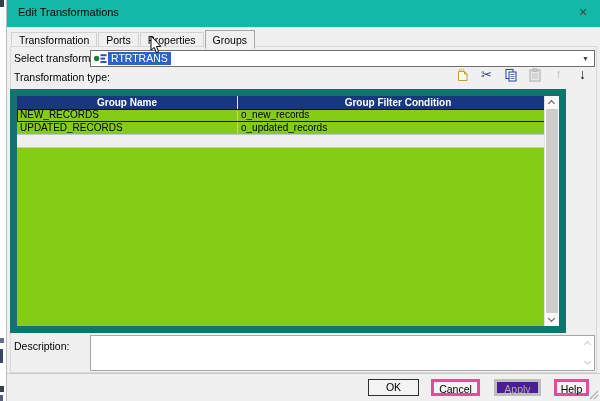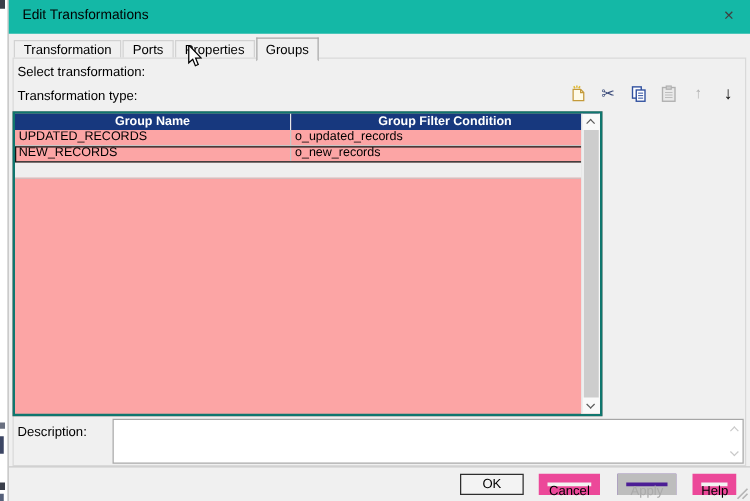--- a/index.html
+++ b/index.html
@@ -43,22 +43,22 @@
 
   
   .toolbar { position:absolute; top:66px; right:10px; display:flex; gap:9px; align-items:center; height:17px; }
   .tbtn { width:15px; height:15px; display:flex; align-items:center; justify-content:center; }
   .glyph { font-size:13px; line-height:15px; }
   .cut { color:#3a4a7a; }
   .up { color:#b2b2b2; font-weight:bold; font-size:12px; }
   .down { color:#0a0a0a; font-weight:bold; font-size:14px; }
 
   
-  .gtable { position:absolute; left:3px; top:89px; width:472px; height:244px; background:#fca5a5;
-            border:2px solid #0f766e; }
+  .gtable { position:absolute; left:3px; top:89px; width:556px; height:244px; background:#84cc16;
+            border:7px solid #0f766e; }
   .gheader { display:flex; height:13px; }
   .gh { background:#17387e; color:#fff; font-size:10px; font-weight:bold; text-align:center;
         line-height:13px; border-right:1px solid #e8e8e8; overflow:hidden; }
   .gh.c1 { width:221px; } .gh.c2 { flex:1; }
   .grow { display:flex; height:13px; border-bottom:1px solid #c6c6c6; }
   .gc { font-size:10px; color:#000; line-height:12px; padding-left:3px; border-right:1px solid #c6c6c6;
         overflow:hidden; white-space:nowrap; }
   .gc.c1 { width:221px; } .gc.c2 { flex:1; }
   .grow.selected { outline:1px solid #141414; outline-offset:-1px; }
   .grow.readonly .gc { background:#efefef; }
@@ -78,21 +78,21 @@
              border:1px solid #a6a6a6; }
   .descbox .chevd { position:absolute; right:4px; width:5px; height:5px; border-left:1px solid #c9c9c9;
                     border-top:1px solid #c9c9c9; }
   .chevd.t { top:6px; transform:rotate(45deg); }
   .chevd.b { bottom:6px; transform:rotate(225deg); }
 
   .hsep { position:absolute; left:0; right:0; top:373px; border-top:1px solid #c9c9c9; }
 
   
   .btn { position:absolute; top:379px; height:17px; font-size:10.5px; color:#000; text-align:center;
-         line-height:15px; background:#f3f3f3; border:7px solid #ec4899; }
+         line-height:15px; background:#f3f3f3; border:3px solid #ec4899; }
   .btn.default { border:1px solid #2e2e2e; }
   .btn.disabled { color:#a9a9a9; border-color:#bdbdbd; background:#4c1d95; }
   .btn-ok { left:361px; width:51px; }
   .btn-cancel { left:424px; width:49px; }
   .btn-apply { left:487px; width:47px; }
   .btn-help { left:547px; width:35px; }
 
   .grip { position:absolute; right:1px; bottom:1px; width:11px; height:11px; }
 
   .cursor { position:absolute; left:143px; top:36px; z-index:9; }
@@ -117,20 +117,30 @@
     <div class="tab">Transformation</div>
     <div class="tab">Ports</div>
     <div class="tab">Properties</div>
     <div class="tab selected">Groups</div>
   </div>
 
   <div class="tabpane"></div>
 
   <span class="lbl" style="left:7px; top:52px;">Select transformation:</span>
 
+  <div class="combo">
+    <svg class="combo-icon" viewBox="0 0 15 11">
+      <circle cx="3.6" cy="5.5" r="2.7" fill="#1e7a34"></circle>
+      <rect x="7.5" y="1.2" width="6" height="2" fill="#2b50b8"></rect>
+      <rect x="7.5" y="4.6" width="4.6" height="2" fill="#2b50b8"></rect>
+      <rect x="7.5" y="8" width="6" height="2" fill="#2b50b8"></rect>
+    </svg>
+    <span class="combo-value">RTRTRANS</span>
+    <span class="combo-arrow">▼</span>
+  </div>
 
   <span class="lbl" style="left:7px; top:71px;">Transformation type:</span>
 
 
   <div class="toolbar">
     <span class="tbtn">
       <svg width="13" height="14" viewBox="0 0 13 14">
         <path d="M2.5 3.5 h6 l2.5 2.5 v6.5 h-8.5 z" fill="#fffbe8" stroke="#c49a3a" stroke-width="1"></path>
         <path d="M8.5 3.5 v2.5 h2.5" fill="none" stroke="#c49a3a" stroke-width="1"></path>
         <path d="M3 1 l1 1.6 M5.5 0.4 v1.8 M8 1 l-1 1.6" stroke="#e0b830" stroke-width="1.2" fill="none"></path>
@@ -159,27 +169,27 @@
     <span class="tbtn">
       <span class="glyph down">↓</span>
     </span>
   </div>
 
   <div class="gtable">
     <div class="gheader">
       <div class="gh c1">Group Name</div>
       <div class="gh c2">Group Filter Condition</div>
     </div>
+    <div class="grow selected">
+      <div class="gc c1">NEW_RECORDS</div>
+      <div class="gc c2">o_new_records</div>
+    </div>
     <div class="grow">
       <div class="gc c1">UPDATED_RECORDS</div>
       <div class="gc c2">o_updated_records</div>
-    </div>
-    <div class="grow selected">
-      <div class="gc c1">NEW_RECORDS</div>
-      <div class="gc c2">o_new_records</div>
     </div>
     <div class="grow readonly">
       <div class="gc c2"></div>
     </div>
 
     <div class="vscroll">
       <span class="sarrow" style="top:0;">
           <span class="chev upc"></span>
         </span>
       <div class="sthumb"></div>

